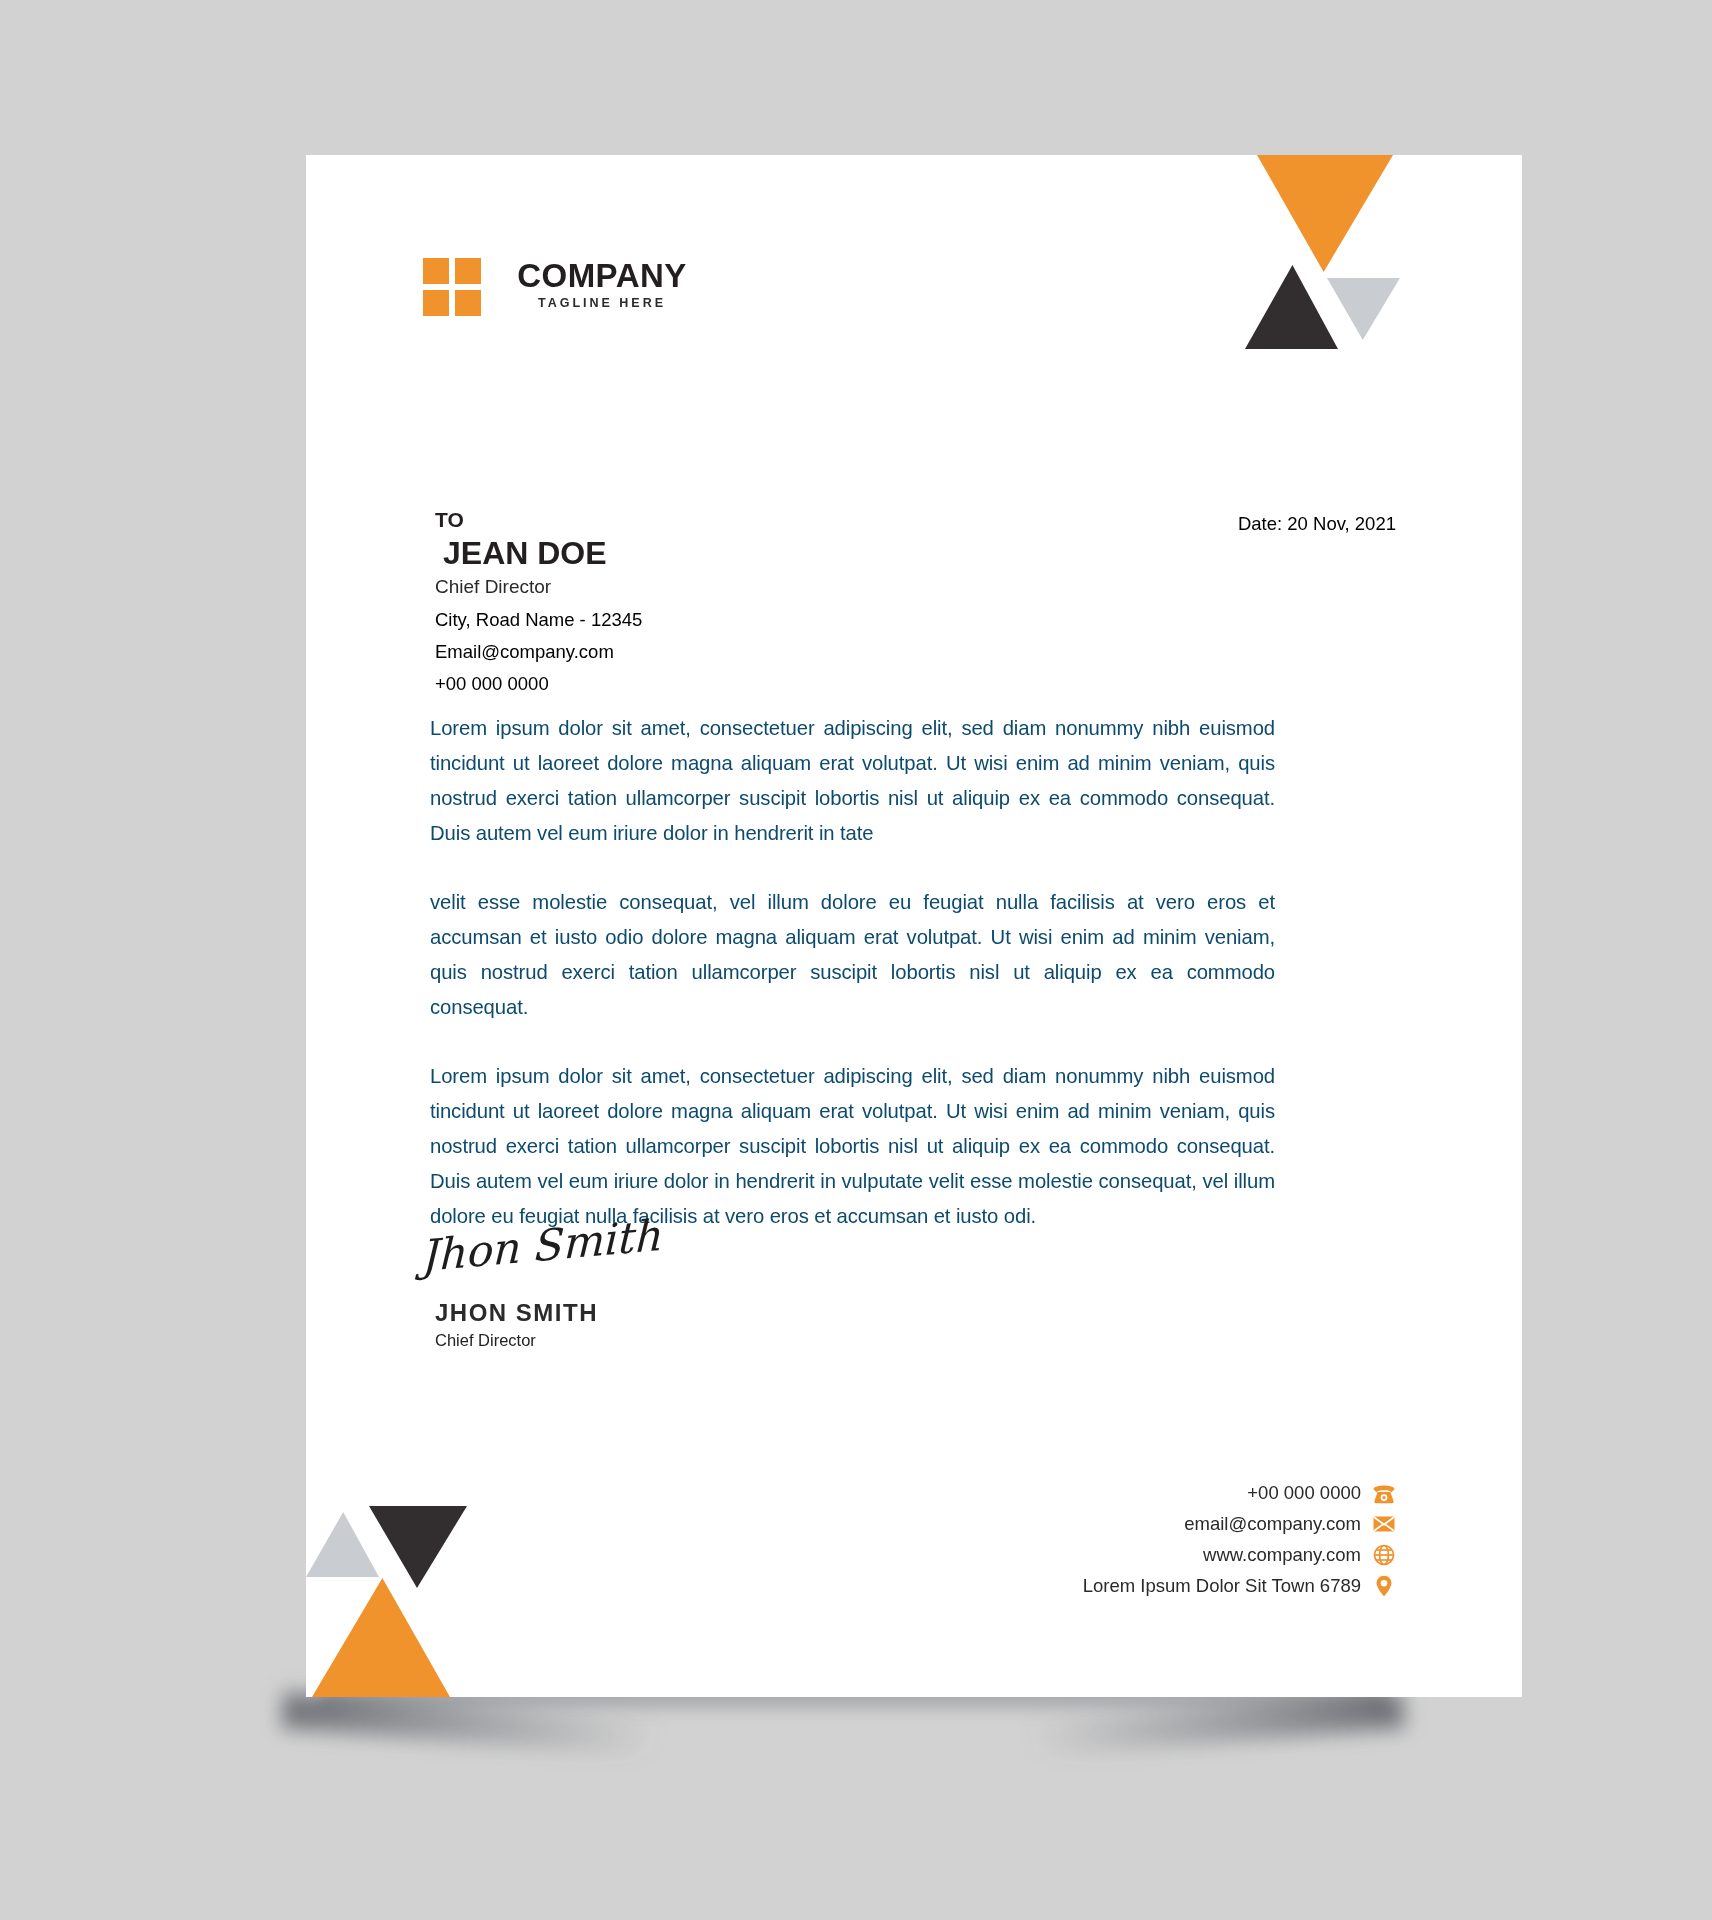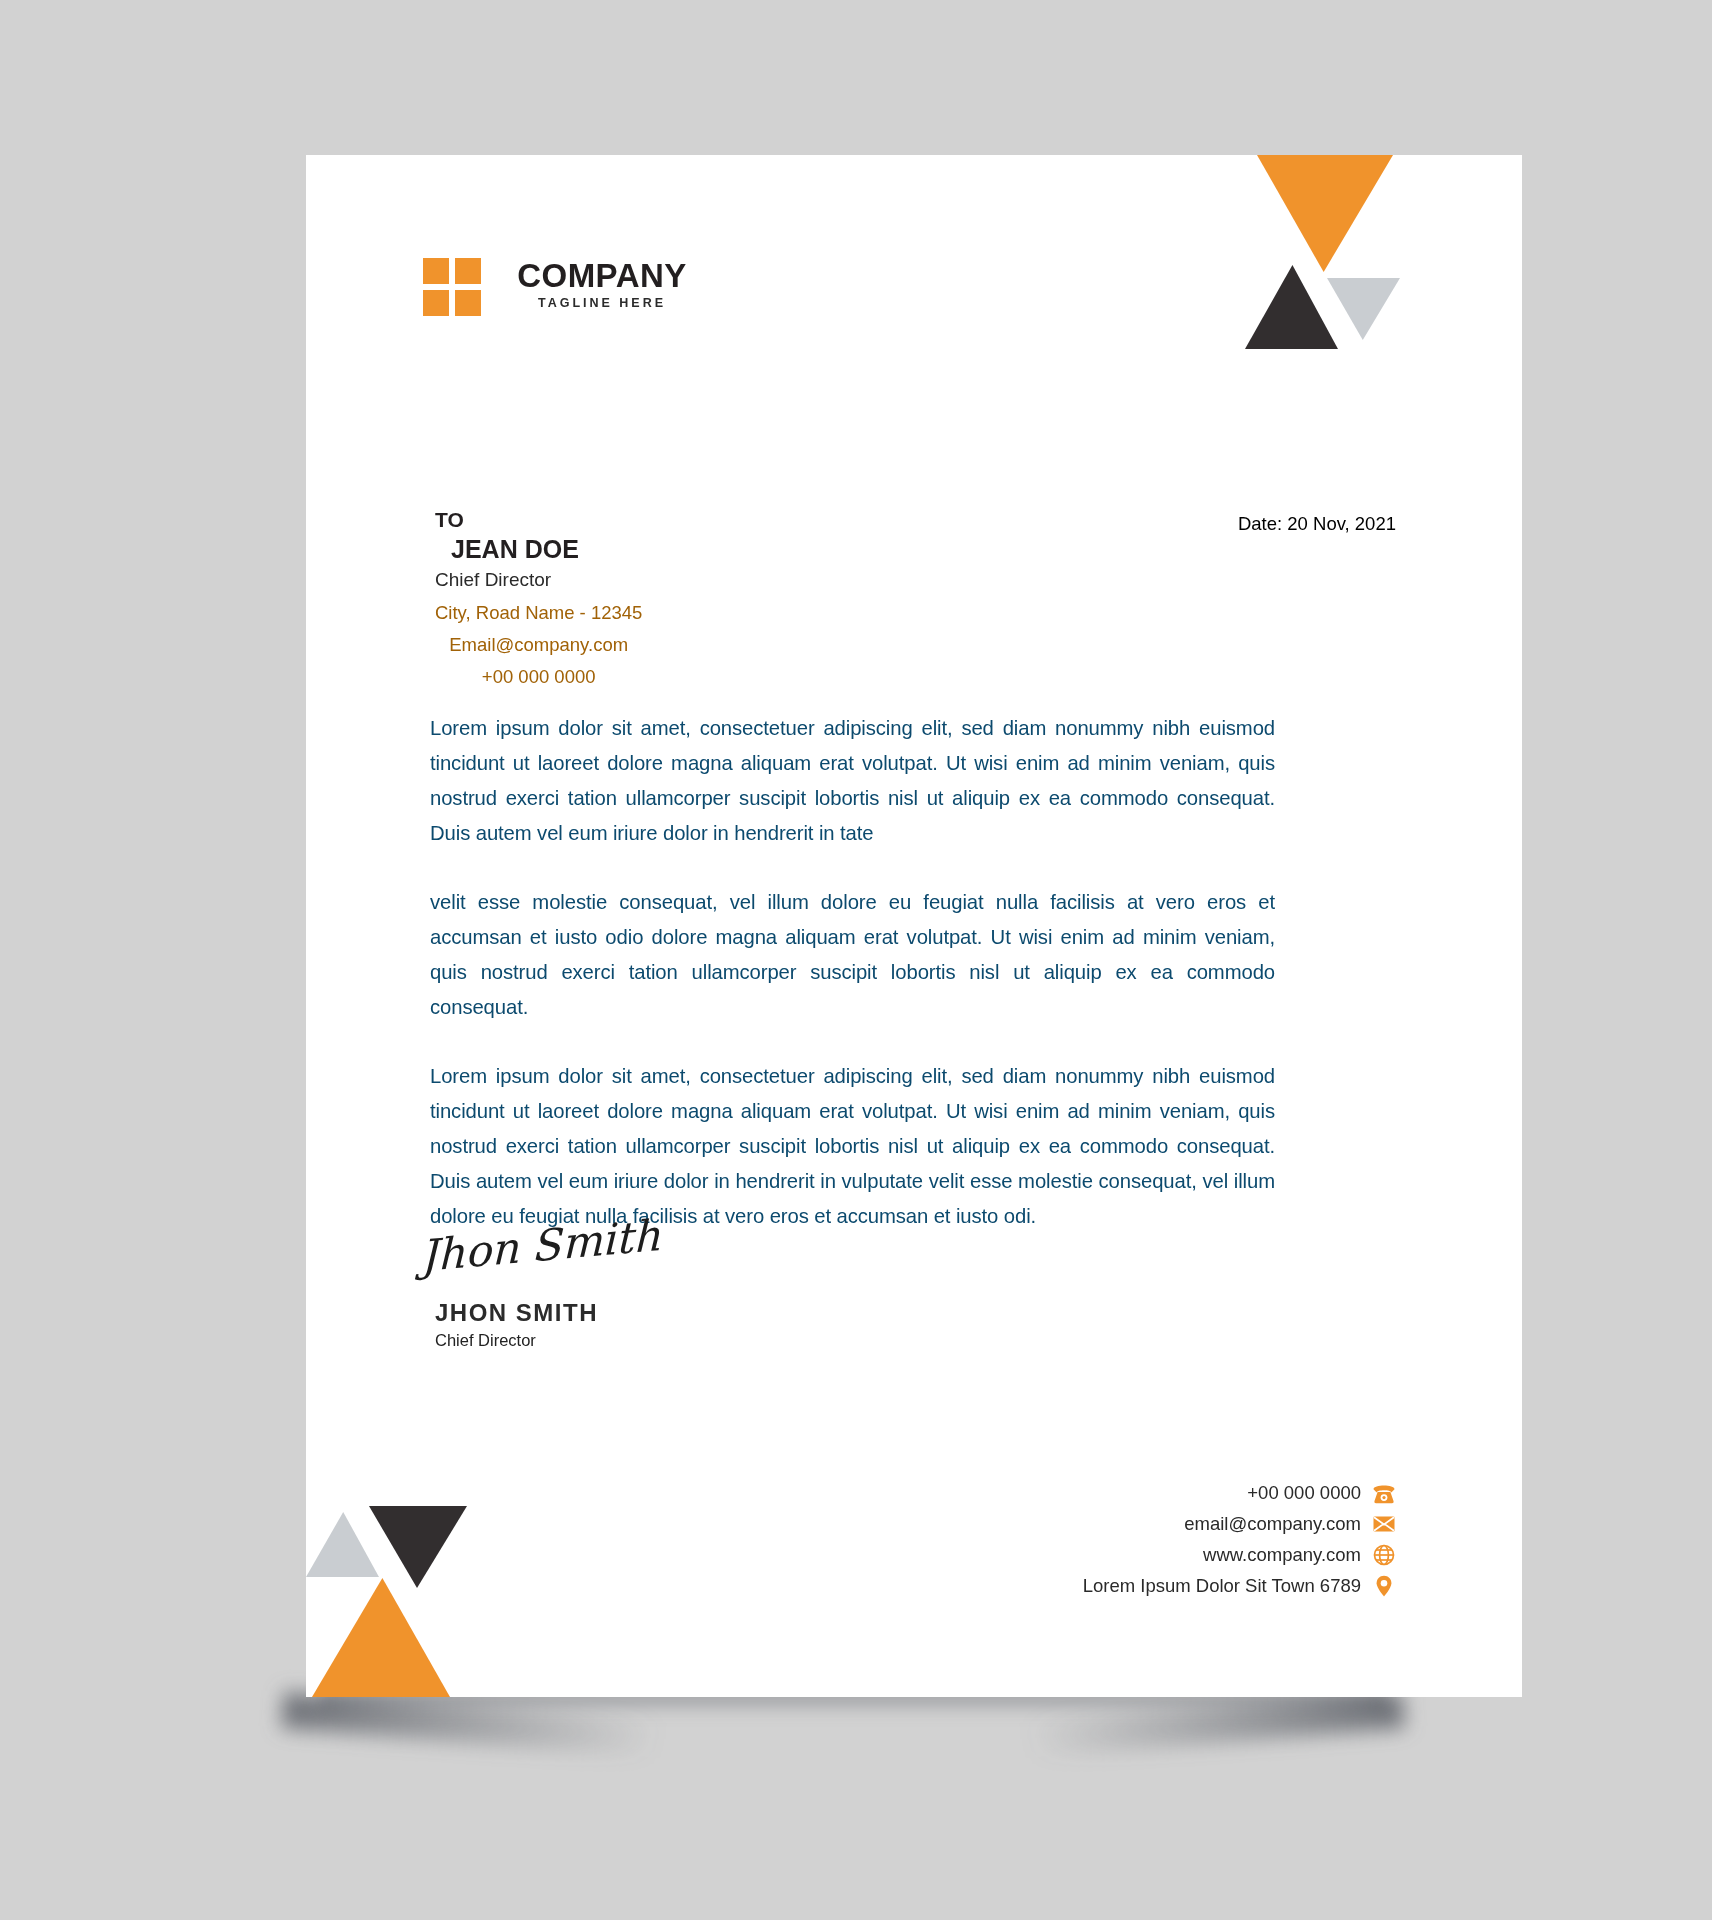--- a/index.html
+++ b/index.html
@@ -64,23 +64,23 @@
     text-align:center;white-space:nowrap;
   }
   .brand-tagline{
     position:absolute;left:201px;top:141px;width:190px;text-align:center;
     font-size:12.5px;font-weight:700;letter-spacing:3px;color:#2b2b2b;white-space:nowrap;
   }
 
   
   .recipient{position:absolute;left:129px;top:354px;line-height:1;}
   .r-to{font-size:21px;font-weight:700;margin:0 0 7px;}
-  .r-name{font-size:25px;font-weight:700;margin:0 16px 8px;}
+  .r-name{font-size:32px;font-weight:700;margin:0 8px 8px;}
   .r-title{font-size:19px;font-weight:400;margin:0 0 11px;color:#2a2a2a;}
-  .r-line{font-size:18.5px;font-weight:400;margin:0 0 7px;color:#a16207;line-height:25px;text-align:center;}
+  .r-line{font-size:18.5px;font-weight:400;margin:0 0 7px;color:#000000;line-height:25px;}
   .date{
     position:absolute;right:126px;top:358px;font-size:18.5px;color:#000000;
   }
 
   
   .body-text{position:absolute;left:124px;top:556px;width:845px;}
   .body-text p{
     margin:0 0 34px;font-size:20.3px;line-height:35px;text-align:justify;
     color:#0c4a6e;letter-spacing:-.1px;
   }

